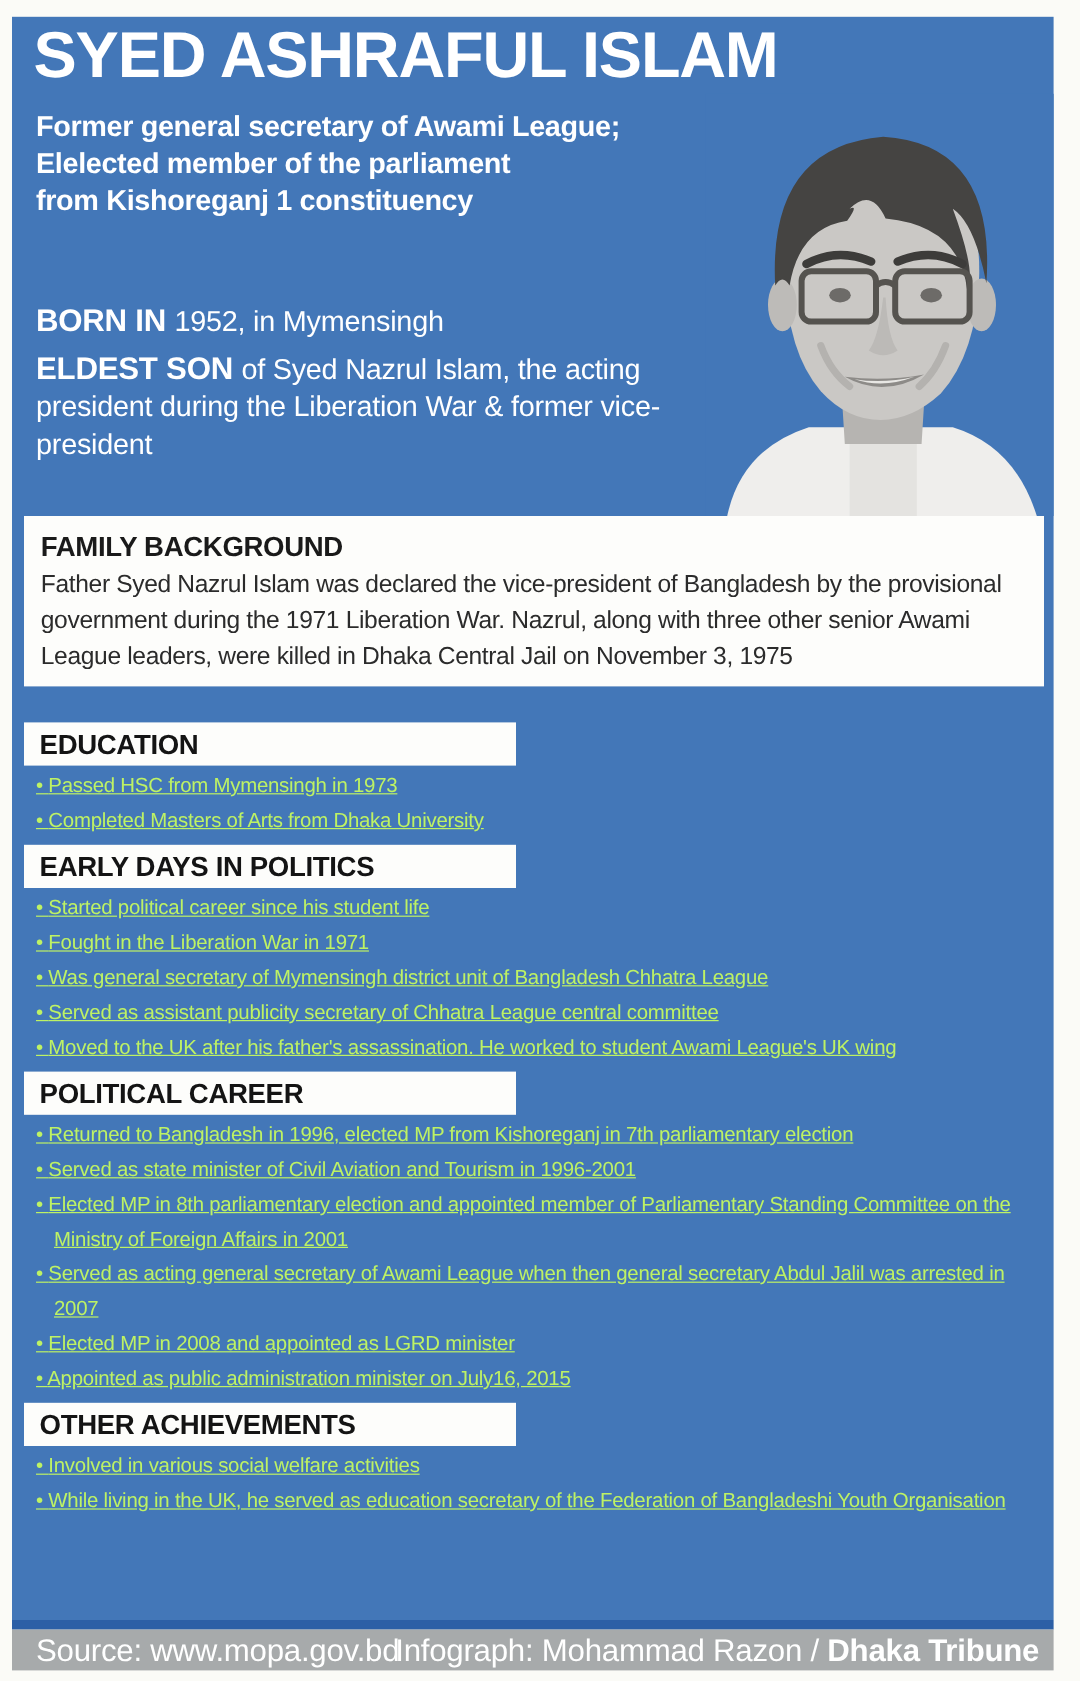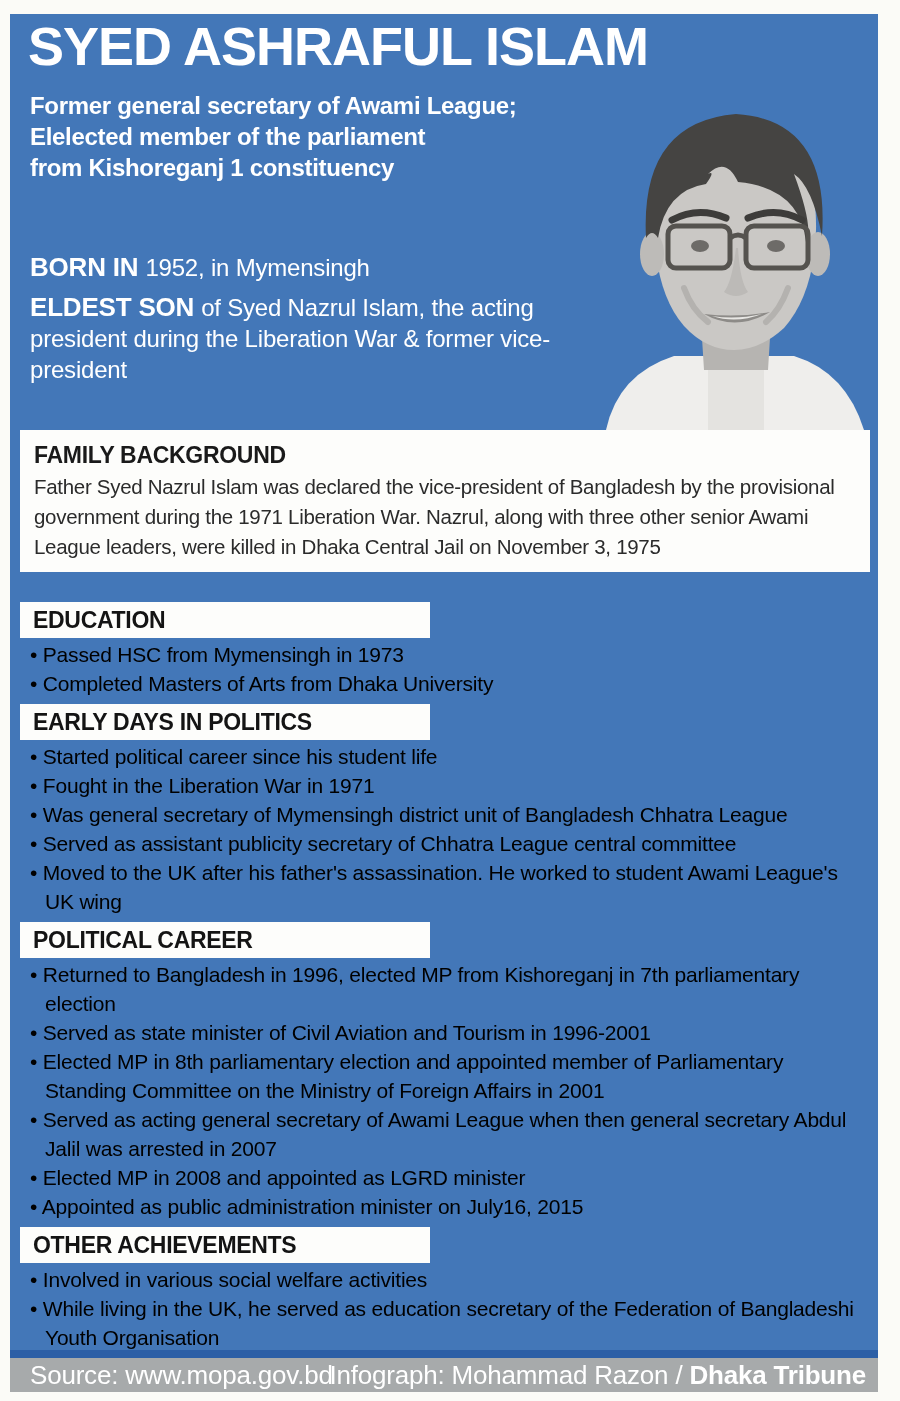--- a/index.html
+++ b/index.html
@@ -56,22 +56,22 @@
   .sections{position:absolute;left:0;top:588px;right:0;}
   .bar{
     width:397px;height:36px;margin-left:10px;padding-left:13px;
     background:#fdfdfb;color:#141414;font-size:23px;font-weight:bold;
     line-height:36px;letter-spacing:-0.3px;
   }
   ul.bullets{
     list-style:none;margin:2px 0 6px 0;padding:0 18px 0 20px;
   }
   ul.bullets li{
-    color:#000000;font-size:21px;line-height:29px;letter-spacing:-0.2px;
-    padding-left:15px;text-indent:-15px;
+    color:#bef264;font-size:17px;line-height:29px;letter-spacing:-0.2px;
+    padding-left:15px;text-indent:-15px;text-decoration:underline;
   }
   ul.bullets li::before{content:"\2022  ";}
   
   .divider{
     position:absolute;left:10px;top:1350px;width:868px;height:8px;
     background:#2c5fa6;
   }
   .footer{
     position:absolute;left:10px;top:1358px;width:868px;height:34px;
     background:#a7aaab;color:#fff;font-size:26px;line-height:34px;

